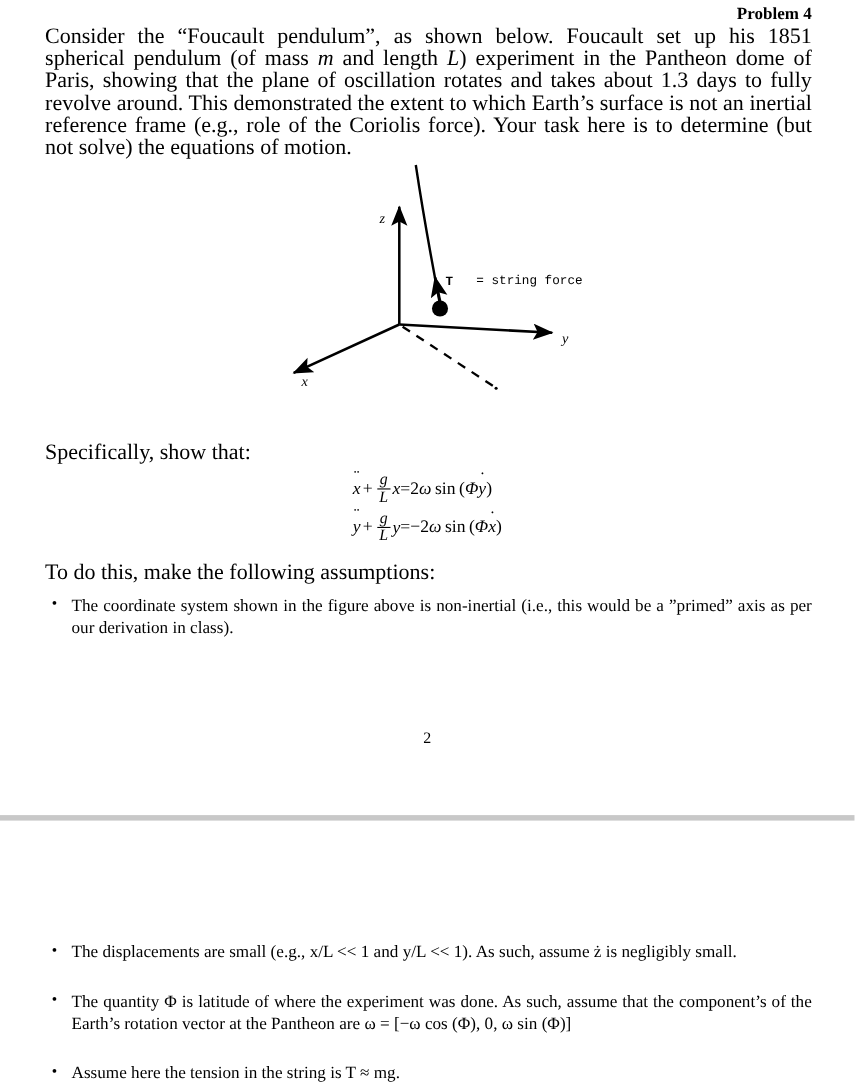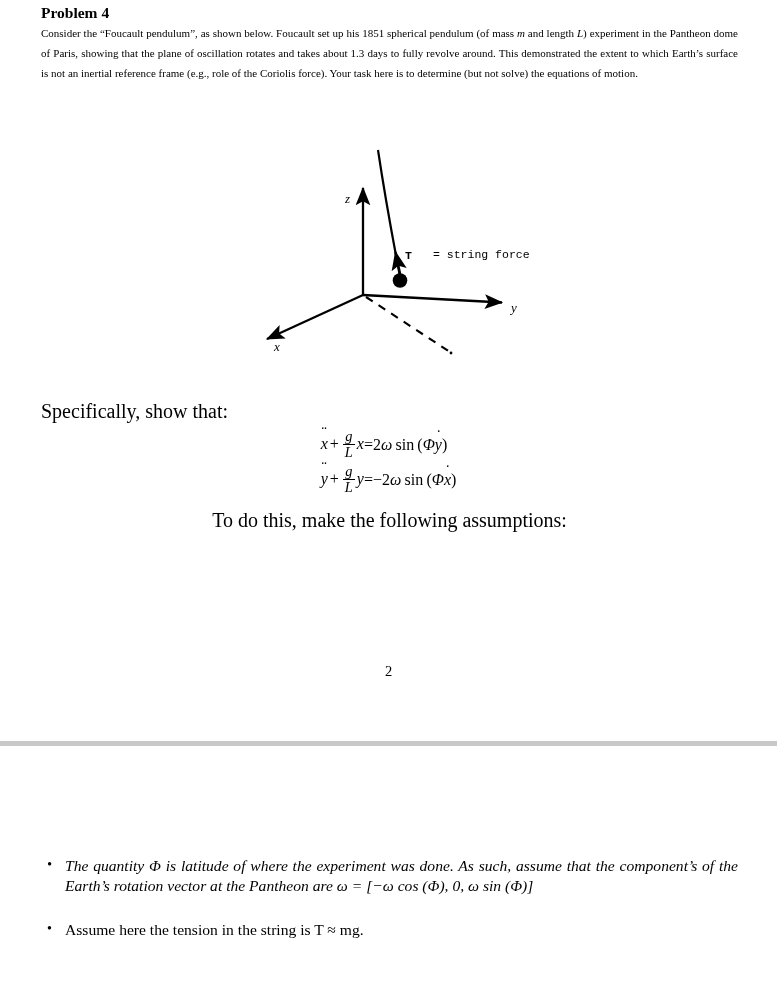--- a/index.html
+++ b/index.html
@@ -26,21 +26,21 @@
     left: 41px;
     width: 697px;
   }
   .prob-title {
     font-size: 15.5px;
     font-weight: bold;
     line-height: 19px;
     margin: 0;
   }
   .body-text {
-    font-size: 11px;
+    font-size: 20px;
     line-height: 20.2px;
     text-align: justify;
     margin: 0;
   }
   .lead-text {
     font-size: 20px;
     line-height: 20.2px;
     margin: 0;
   }
   .mi { font-style: italic; }
@@ -166,21 +166,21 @@
     width: 777px;
     height: 5px;
     background: #c8c8c8;
   }
 </style>
 </head>
 <body>
 
 <div class="page">
 
-  <div class="col" style="top:3px;">
+  <div class="col" style="top:3px;text-align:right;">
     <div class="prob-title">Problem 4</div>
   </div>
 
   <div class="col" style="top:23px;">
     <p class="body-text">
       <span>Consider the “Foucault pendulum”, as shown below. Foucault set up his 1851 spherical pendulum (of mass </span><span class="mi">m</span><span> and length </span><span class="mi">L</span><span>) experiment in the Pantheon dome of Paris, showing that the plane of oscillation rotates and takes about 1.3 days to fully revolve around. This demonstrated the extent to which Earth’s surface is not an inertial reference frame (e.g., role of the Coriolis force). Your task here is to determine (but not solve) the equations of motion.</span>
     </p>
   </div>
 
   <div class="figure">
@@ -250,36 +250,42 @@
         </td>
         <td class="rel">=</td>
         <td class="rhs">
           <span class="mn">−</span><span class="mn">2</span><span class="mi">ω</span> <span class="fn">sin</span> <span class="mn">(</span><span class="mi">Φ</span><span class="dot1">x</span><span class="mn">)</span>
         </td>
       </tr>
     </tbody>
       </table>
   </div>
 
-  <div class="col" style="top:510px;text-align:center;">
+  <div class="col" style="top:510px;">
     <p class="lead-text">To do this, make the following assumptions:</p>
   </div>
 
   <div class="col" style="top:541px; left:43px; width:695px;">
     <ul class="assume">
+      <li>
+        <span>The coordinate system shown in the figure above is non-inertial (i.e., this would be a ”primed” axis as per our derivation in class).</span>
+      </li>
     </ul>
   </div>
 
   <div class="pageno">2</div>
 
   <div class="separator"></div>
 
   <div class="col" style="top:856px; left:43px; width:695px;">
     <ul class="assume">
-      <li style="margin-bottom:24px;font-style:italic;">
+      <li style="margin-bottom:25px;">
+        <span>The displacements are small (e.g., x/L &lt;&lt; 1 and y/L &lt;&lt; 1). As such, assume ż is negligibly small.</span>
+      </li>
+      <li style="margin-bottom:24px;">
         <span>The quantity Φ is latitude of where the experiment was done. As such, assume that the component’s of the Earth’s rotation vector at the Pantheon are ω = [−ω cos (Φ), 0, ω sin (Φ)]</span>
       </li>
       <li>
         <span>Assume here the tension in the string is T ≈ mg.</span>
       </li>
     </ul>
   </div>
 
 </div>
 

